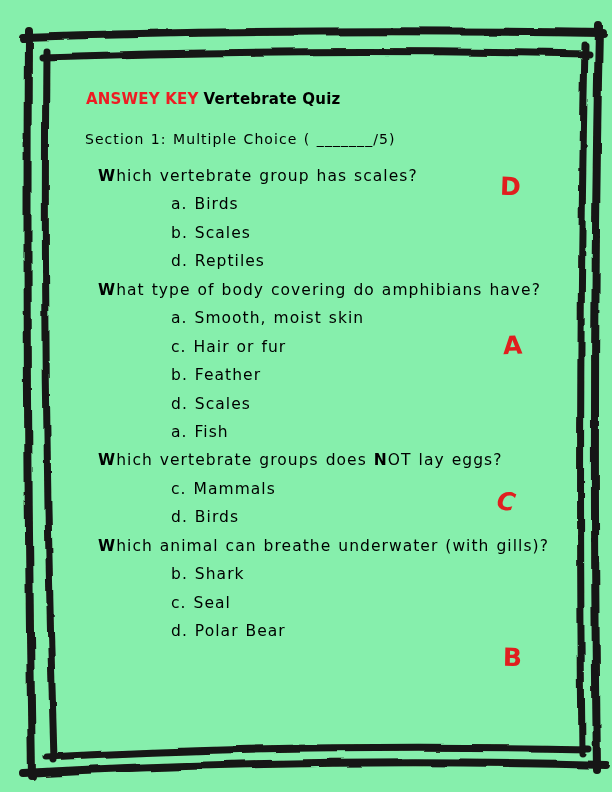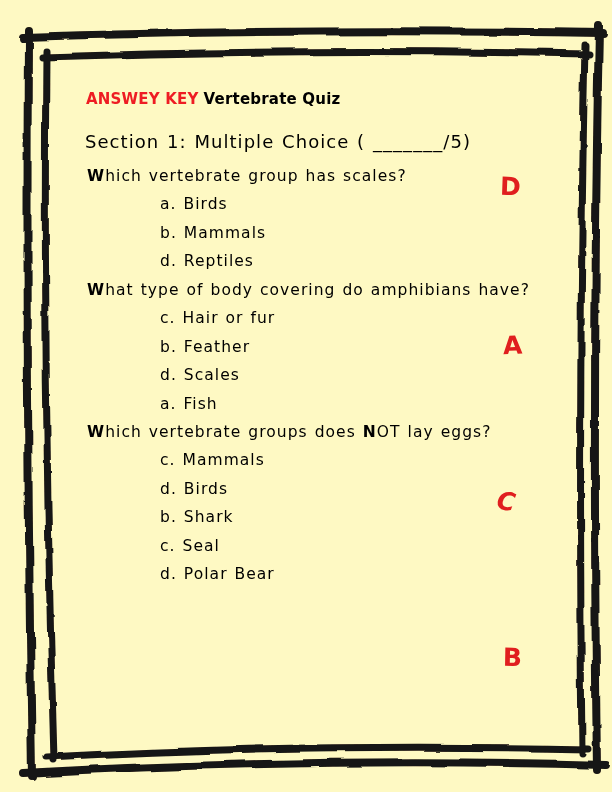--- a/index.html
+++ b/index.html
@@ -1,36 +1,36 @@
 <!DOCTYPE html>
 <html><head>
 <meta charset="utf-8">
 <style>
   html,body{margin:0;padding:0;background:#ffffff;}
   .page{
     position:relative;
     width:612px;height:792px;
-    background:#fef9c3;
+    background:#86efac;
     overflow:hidden;
     font-family:"DejaVu Sans","Liberation Sans",sans-serif;
     color:#000000;
   }
   .frame{position:absolute;left:0;top:0;width:612px;height:792px;pointer-events:none;}
   .title{
     position:absolute;left:86px;top:90px;
     font-size:15px;font-weight:bold;letter-spacing:.2px;white-space:nowrap;
   }
   .title .red{color:var(--title-red,#ee1c23);}
   .title .black{color:#000;margin-left:5px;}
   .section{
     position:absolute;left:85px;top:131px;
-    font-size:18px;letter-spacing:1.05px;word-spacing:1px;white-space:nowrap;
+    font-size:14px;letter-spacing:1.05px;word-spacing:1px;white-space:nowrap;
   }
   .questions{
-    position:absolute;left:87px;top:162px;width:470px;
+    position:absolute;left:98px;top:162px;width:470px;
     font-size:15.5px;letter-spacing:1.05px;word-spacing:1px;
   }
   .qline{height:28.45px;line-height:28.45px;white-space:nowrap;}
   .opt{padding-left:73px;}
   .ans{
     position:absolute;
     color:var(--answer-red,#e01f1f);
     font-weight:bold;font-size:25px;line-height:25px;
   }
   .ans0{left:500px;top:174px;transform:rotate(2deg);}
@@ -66,30 +66,32 @@
 
   <div class="title">
     <span class="red">ANSWEY KEY</span><span class="black">Vertebrate Quiz</span>
   </div>
 
   <div class="section">Section 1: Multiple Choice ( _______/5)</div>
 
   <div id="questions" class="questions">
       <div class="qline"><span style="font-weight: bold;">W</span><span>hich vertebrate group has scales?</span></div>
       <div class="qline opt">a. Birds</div>
-      <div class="qline opt">b. Mammals</div>
+      <div class="qline opt">b. Scales</div>
       <div class="qline opt">d. Reptiles</div>
       <div class="qline"><span style="font-weight: bold;">W</span><span>hat type of body covering do amphibians have?</span></div>
+      <div class="qline opt">a. Smooth, moist skin</div>
       <div class="qline opt">c. Hair or fur</div>
       <div class="qline opt">b. Feather</div>
       <div class="qline opt">d. Scales</div>
       <div class="qline opt">a. Fish</div>
       <div class="qline"><span style="font-weight: bold;">W</span><span>hich vertebrate groups does </span><span style="font-weight: bold;">N</span><span>OT lay eggs?</span></div>
       <div class="qline opt">c. Mammals</div>
       <div class="qline opt">d. Birds</div>
+      <div class="qline"><span style="font-weight: bold;">W</span><span>hich animal can breathe underwater (with gills)?</span></div>
       <div class="qline opt">b. Shark</div>
       <div class="qline opt">c. Seal</div>
       <div class="qline opt">d. Polar Bear</div>
     </div>
 
   <div id="answers">
       <span class="ans ans0">D</span>
       <span class="ans ans1">A</span>
       <span class="ans ans2">C</span>
       <span class="ans ans3">B</span>

